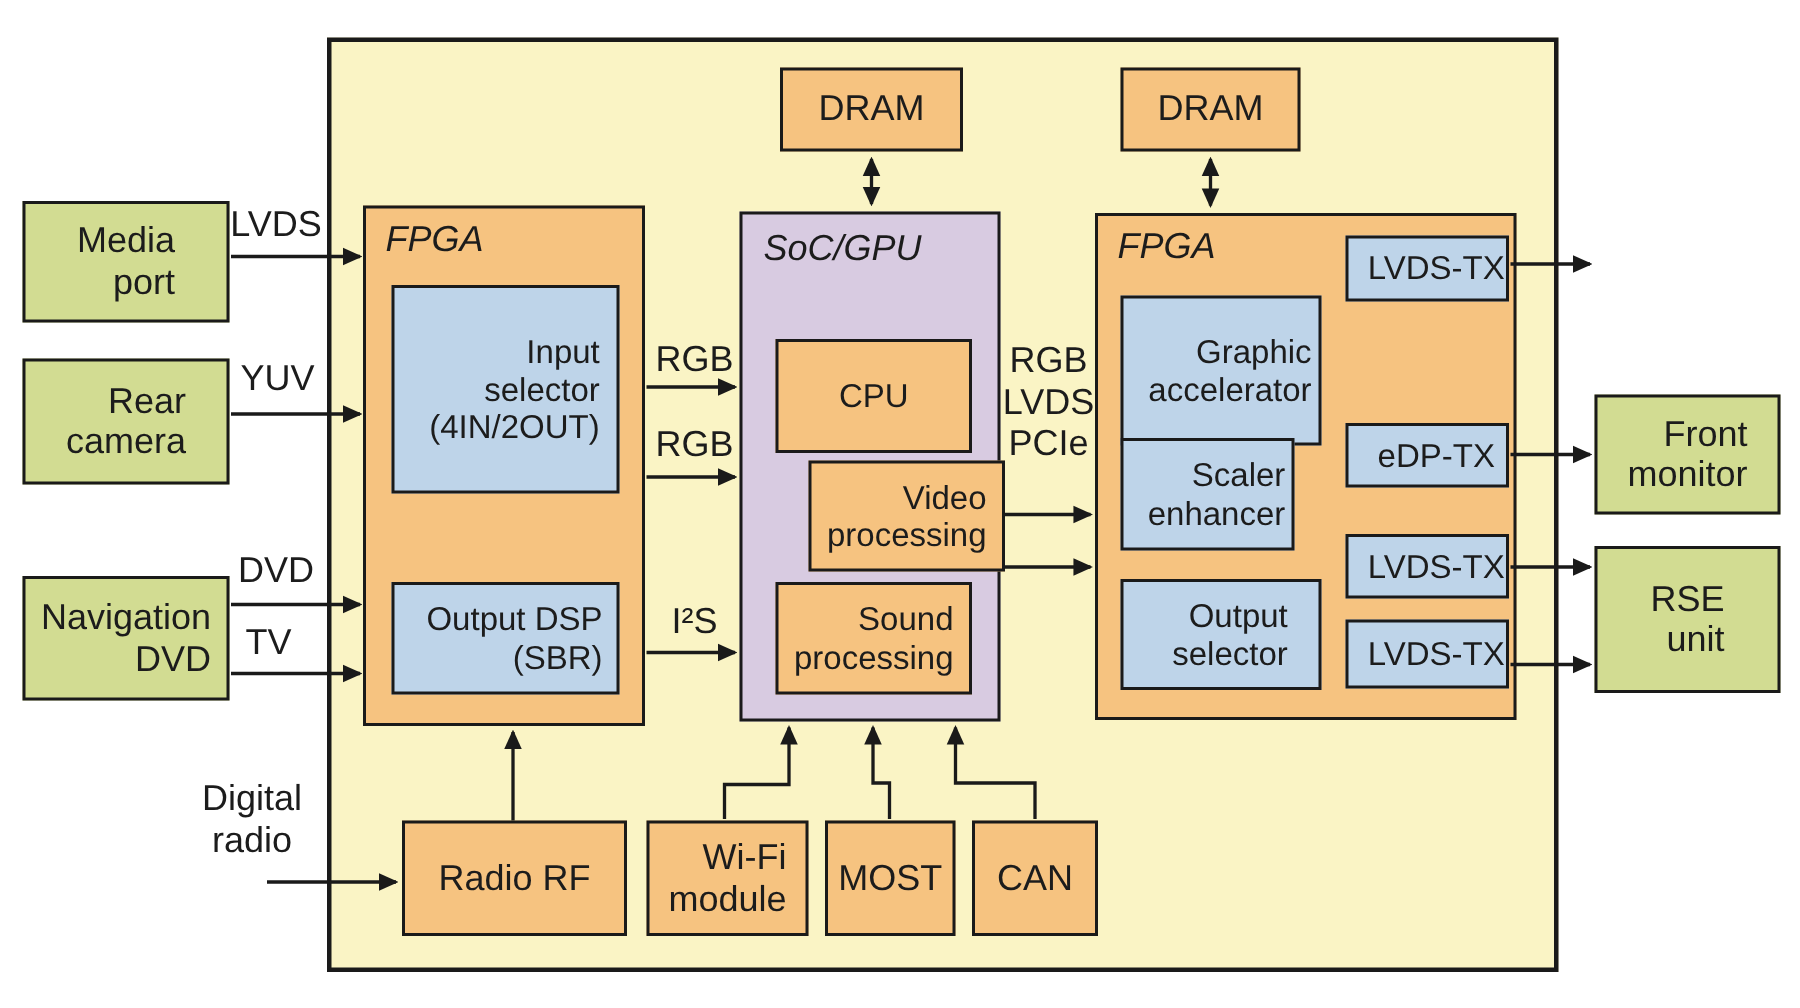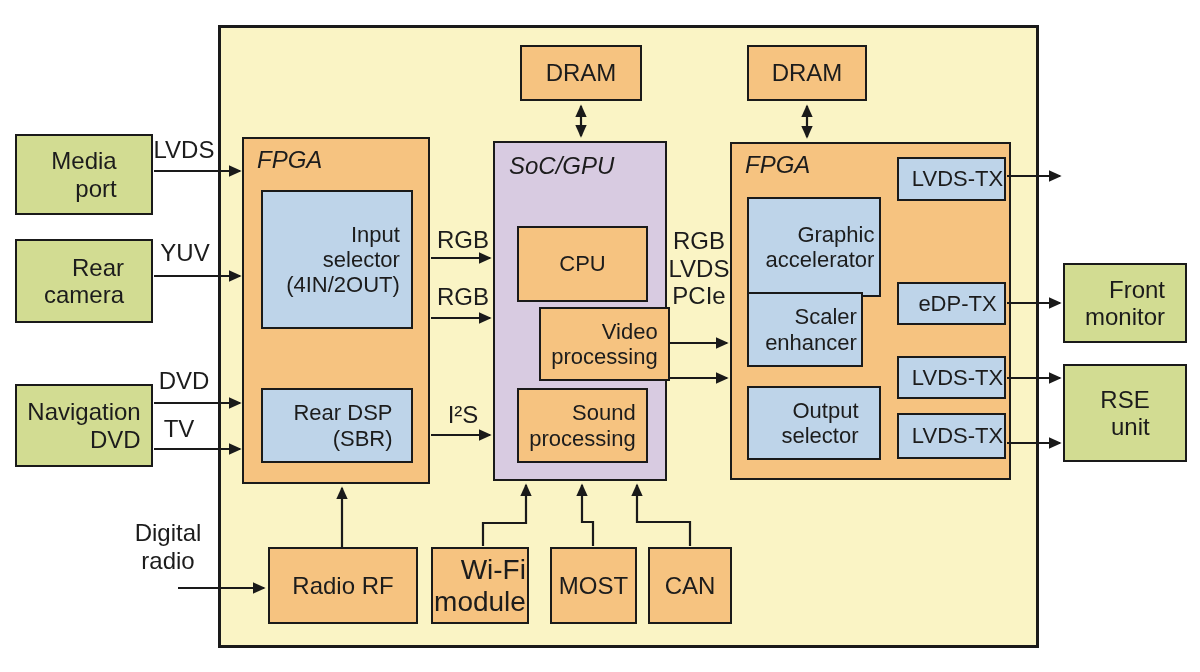--- a/index.html
+++ b/index.html
@@ -73,21 +73,21 @@
 
   <div class="module" style="left:242px;top:137px;width:188px;height:347px">
     <span class="module-title" style="left:13px;top:9px">FPGA</span>
   </div>
   <div class="box blue" style="left:261px;top:190px;width:152px;height:139px">
     <span>Input
 selector
 (4IN/2OUT)</span>
   </div>
   <div class="box blue" style="left:261px;top:388px;width:152px;height:75px">
-    <span>Rear DSP
+    <span>Output DSP
 (SBR)</span>
   </div>
 
   <div class="module soc" style="left:493px;top:141px;width:174px;height:340px">
     <span class="module-title" style="left:14px;top:11px">SoC/GPU</span>
   </div>
   <div class="box orange" style="left:517px;top:226px;width:131px;height:76px">
     <span>CPU</span>
   </div>
   <div class="box orange" style="left:539px;top:307px;width:131px;height:74px">
@@ -123,21 +123,21 @@
   <div class="box blue" style="left:897px;top:356px;width:109px;height:43px">
     <span>LVDS-TX</span>
   </div>
   <div class="box blue" style="left:897px;top:413px;width:109px;height:46px">
     <span>LVDS-TX</span>
   </div>
 
   <div class="box orange" style="left:268px;top:547px;width:150px;height:77px;font-size:24px">
     <span>Radio RF</span>
   </div>
-  <div class="box orange" style="left:431px;top:547px;width:98px;height:77px;font-size:28px">
+  <div class="box orange" style="left:431px;top:547px;width:108px;height:77px;font-size:24px">
     <span>Wi-Fi
 module</span>
   </div>
   <div class="box orange" style="left:550px;top:547px;width:87px;height:77px;font-size:24px">
     <span>MOST</span>
   </div>
   <div class="box orange" style="left:648px;top:547px;width:84px;height:77px;font-size:24px">
     <span>CAN</span>
   </div>
 

